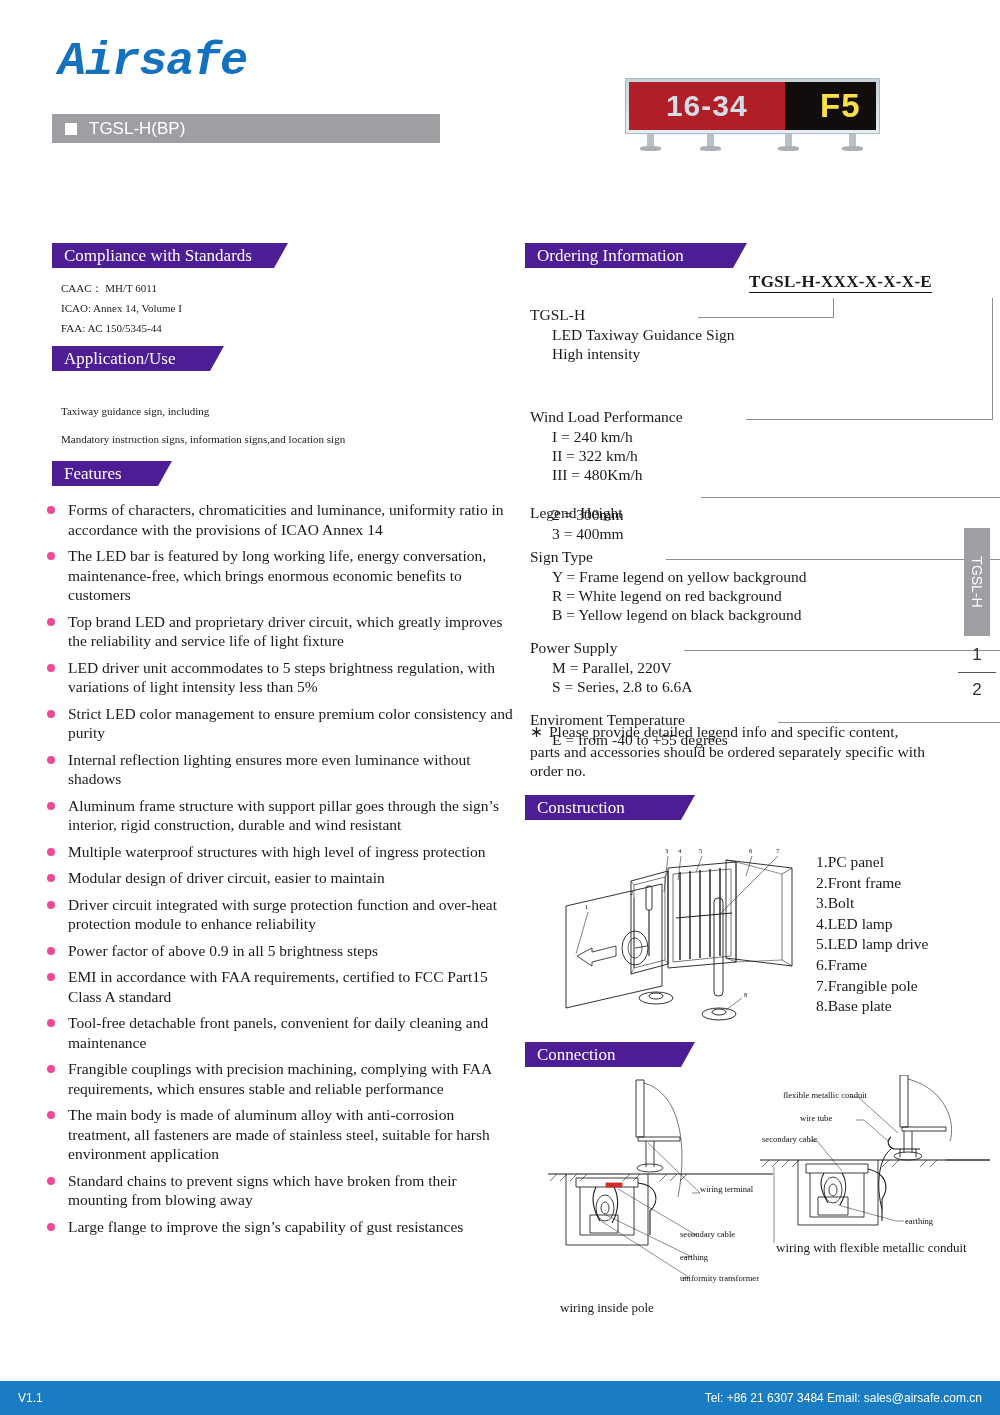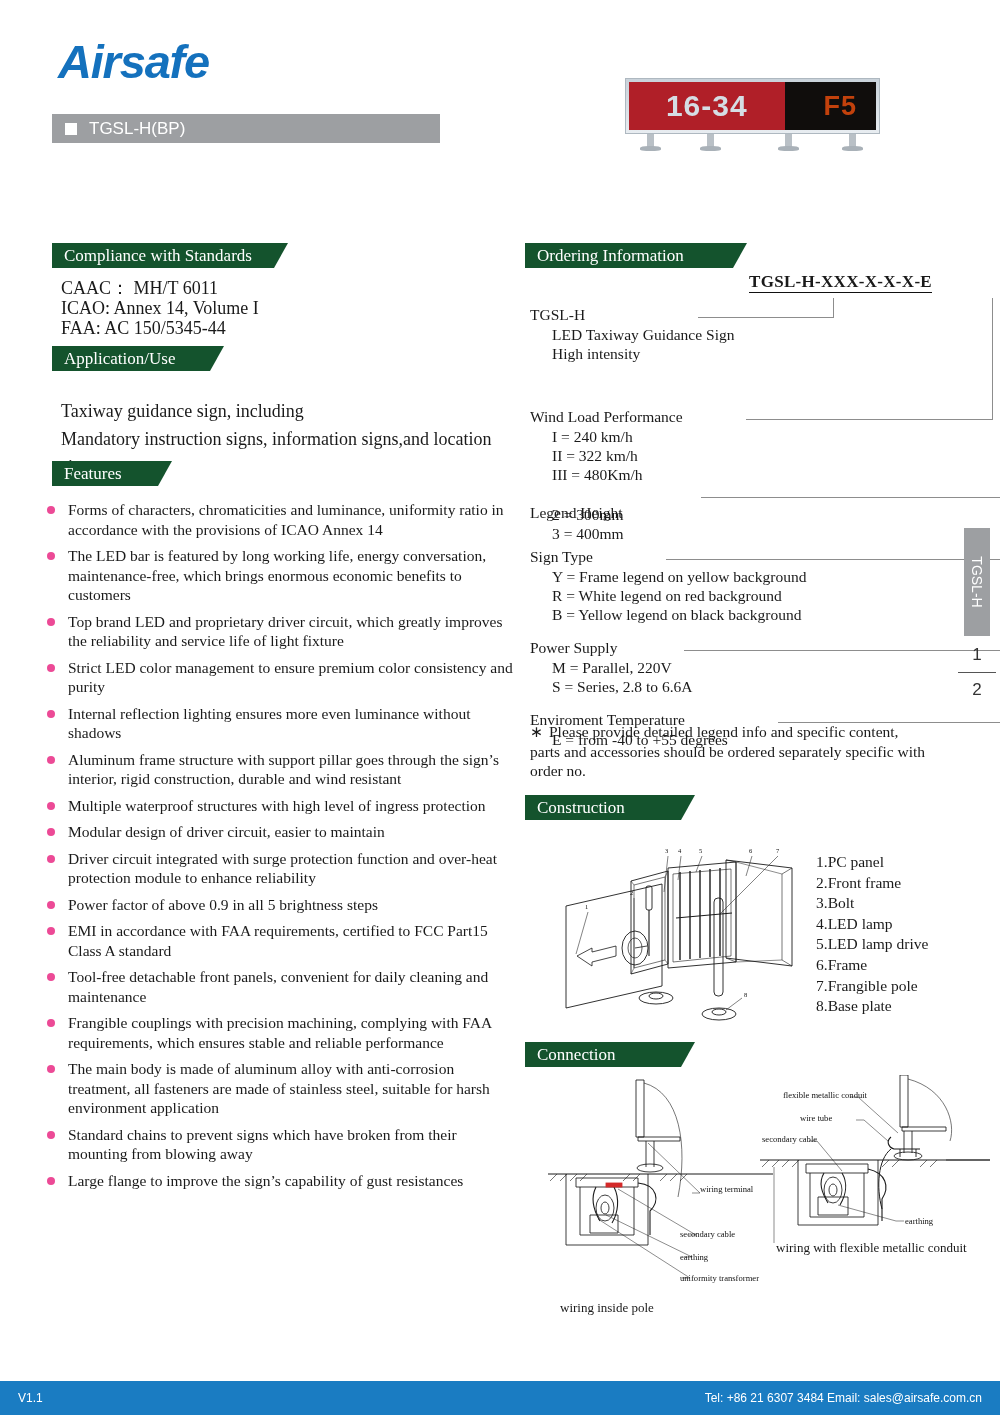--- a/index.html
+++ b/index.html
@@ -8,21 +8,21 @@
     background: #ffffff;
     font-family: "Liberation Serif", serif;
     color: #1a1a1a;
     overflow: hidden;
   }
   #page { position: relative; width: 1000px; height: 1415px; }
 
   
   .logo {
     position: absolute; left: 58px; top: 38px;
-    font-family: Liberation Sans, sans-serif;
+    font-family: Liberation Mono, monospace;
     font-weight: bold; font-style: italic;
     font-size: 47px; letter-spacing: -1.2px;
     color: #1471bd;
     line-height: 1;
   }
 
   
   .gbar {
     position: absolute; left: 52px; width: 388px; height: 29px;
     background: #9d9fa2;
@@ -48,38 +48,38 @@
   .sign-red {
     flex: 0 0 63%; background: #b01f28;
     display: flex; align-items: center; justify-content: center;
     font-family: "Liberation Sans", sans-serif; font-weight: bold;
     font-size: 30px; color: #d5dde4; letter-spacing: 1px;
   }
   .sign-blk {
     flex: 1; background: #100d0c;
     display: flex; align-items: center; justify-content: center;
     font-family: "Liberation Sans", sans-serif; font-weight: bold;
-    font-size: 27px; color: #c2410c; letter-spacing: 1px; padding-left: 20px;
+    font-size: 33px; color: #fde047; letter-spacing: 1px; padding-left: 20px;
   }
   .leg { position: absolute; top: 56px; width: 7px; height: 14px; background: #b9c0c6; }
   .foot { position: absolute; top: 68px; width: 21px; height: 5px; background: #a9b1b8;
           border-radius: 40% 40% 30% 30%; }
 
   
   .hdr {
     position: absolute; height: 25px;
-    background: #14532d;
+    background: #4c1d95;
     color: #ffffff; font-size: 17px;
     padding: 0 30px 0 12px;
     display: flex; align-items: center;
     clip-path: polygon(0 0, 100% 0, calc(100% - 14px) 100%, 0 100%);
   }
 
   
-  .txt { position: absolute; font-size: 18px; line-height: 20px; }
+  .txt { position: absolute; font-size: 11px; line-height: 20px; }
 
   .flist { position: absolute; left: 44px; top: 500px; width: 470px; }
   .fitem { position: relative; padding-left: 24px; margin-bottom: 7px;
            font-size: 15.5px; line-height: 19.5px; }
   .fitem .dot {
     position: absolute; left: 3px; top: 6px;
     width: 8px; height: 8px; border-radius: 50%;
     background: #ec4a96;
   }
 
@@ -174,20 +174,21 @@
   <div class="txt" style="left:61px; top:383px; width:460px; line-height:28px;margin-top:14px;">
     <div>Taxiway guidance sign, including</div>
     <div>Mandatory instruction signs, information signs,and location sign</div>
   </div>
 
   <div class="hdr" style="left:52px; top:450px; width:120px;margin-top:11px;">Features</div>
   <div class="flist">
     <div class="fitem"><span class="dot"></span><span>Forms of characters, chromaticities and luminance, uniformity ratio in accordance with the provisions of ICAO Annex 14</span></div>
     <div class="fitem"><span class="dot"></span><span>The LED bar is featured by long working life, energy conversation, maintenance-free, which brings enormous economic benefits to customers</span></div>
     <div class="fitem"><span class="dot"></span><span>Top brand LED and proprietary driver circuit, which greatly improves the reliability and service life of light fixture</span></div>
+    <div class="fitem"><span class="dot"></span><span>LED driver unit accommodates to 5 steps brightness regulation, with variations of light intensity less than 5%</span></div>
     <div class="fitem"><span class="dot"></span><span>Strict LED color management to ensure premium color consistency and purity</span></div>
     <div class="fitem"><span class="dot"></span><span>Internal reflection lighting ensures more even luminance without shadows</span></div>
     <div class="fitem"><span class="dot"></span><span>Aluminum frame structure with support pillar goes through the sign’s interior, rigid construction, durable and wind resistant</span></div>
     <div class="fitem"><span class="dot"></span><span>Multiple waterproof structures with high level of ingress protection</span></div>
     <div class="fitem"><span class="dot"></span><span>Modular design of driver circuit, easier to maintain</span></div>
     <div class="fitem"><span class="dot"></span><span>Driver circuit integrated with surge protection function and over-heat protection module to enhance reliability</span></div>
     <div class="fitem"><span class="dot"></span><span>Power factor of above 0.9 in all 5 brightness steps</span></div>
     <div class="fitem"><span class="dot"></span><span>EMI in accordance with FAA requirements, certified to FCC Part15 Class A standard</span></div>
     <div class="fitem"><span class="dot"></span><span>Tool-free detachable front panels, convenient for daily cleaning and maintenance</span></div>
     <div class="fitem"><span class="dot"></span><span>Frangible couplings with precision machining, complying with FAA requirements, which ensures stable and reliable performance</span></div>

